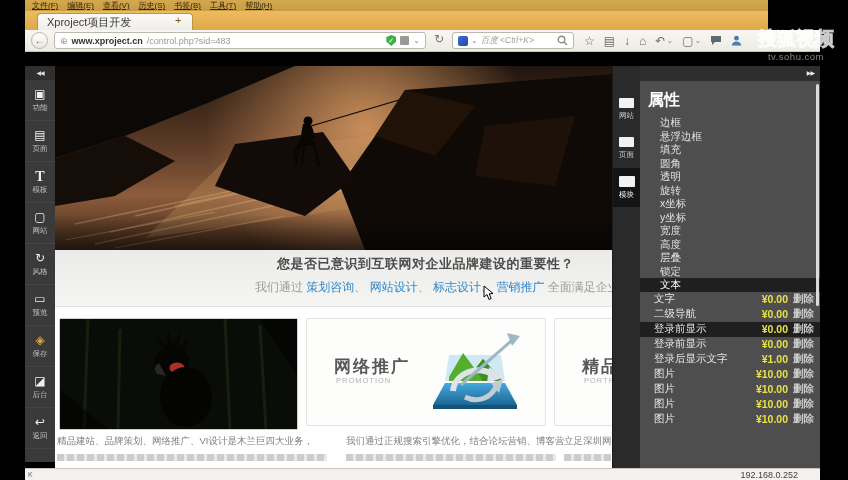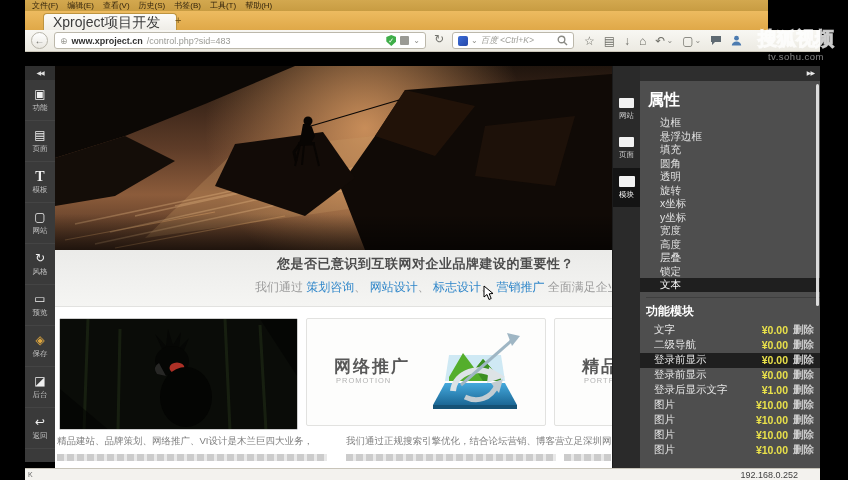--- a/index.html
+++ b/index.html
@@ -3,28 +3,28 @@
 <meta charset="utf-8">
 <style>
   html,body{margin:0;padding:0;background:#000;}
   *{box-sizing:border-box;}
   .stage{position:relative;width:848px;height:480px;background:#000;overflow:hidden;
          font-family:"Liberation Sans","DejaVu Sans",sans-serif;-webkit-font-smoothing:antialiased;}
 
   
   .menubar{position:absolute;left:25px;top:0;width:745px;height:11px;
     background:linear-gradient(#d3a84f,#c89c42);display:flex;align-items:center;gap:9px;
-    padding-left:7px;font-size:8px;color:#33240c;}
+    padding-left:7px;font-size:8px;color:#33240c;text-decoration:underline;}
   .menubar span{white-space:nowrap;}
   .topcap{position:absolute;left:768px;top:0;width:80px;height:30px;background:#000;}
   .tabbar{position:absolute;left:25px;top:11px;width:745px;height:19px;
     background:linear-gradient(#edbb60,#dfa848);}
-  .tab{position:absolute;left:18px;top:2px;width:134px;height:17px;border-radius:4px 4px 0 0;
+  .tab{position:absolute;left:12px;top:2px;width:156px;height:17px;border-radius:4px 4px 0 0;
     background:linear-gradient(#fcfbf8,#efede7);border:1px solid #bd9440;border-bottom:none;
-    font-size:14px;color:#3c3c3c;line-height:16px;padding-left:9px;white-space:nowrap;overflow:hidden;}
+    font-size:11px;color:#3c3c3c;line-height:16px;padding-left:9px;white-space:nowrap;overflow:hidden;}
   .newtab{position:absolute;left:150px;top:3px;font-size:11px;color:#7c5c1d;}
   .navbar{position:absolute;left:25px;top:30px;width:795px;height:22px;
     background:linear-gradient(#f8f7f3,#eceae2);border-bottom:1px solid #c9c5b8;
     display:flex;align-items:center;padding:0 6px;gap:6px;}
   .navbtn{width:17px;height:17px;border:1px solid #b7b4a9;border-radius:50%;
     background:linear-gradient(#fff,#e9e7e0);color:#6f6f69;font-size:10px;text-align:center;
     line-height:15px;flex:0 0 auto;}
   .reload{border:none;background:none;font-size:12px;width:14px;color:#74746e;}
   .urlfield{flex:0 0 372px;height:17px;background:#fff;border:1px solid #bcb8ab;border-radius:3px;
     display:flex;align-items:center;gap:4px;padding:0 5px;font-size:9px;color:#8a8a84;}
@@ -376,21 +376,20 @@
     <div class="prow">透明</div>
     <div class="prow">旋转</div>
     <div class="prow">x坐标</div>
     <div class="prow">y坐标</div>
     <div class="prow">宽度</div>
     <div class="prow">高度</div>
     <div class="prow">层叠</div>
     <div class="prow">锁定</div>
     <div class="prow sel">文本</div>
 
-    <div class="mtitle">功能模块</div>
     <div class="mrow">
       <span class="mname">文字</span>
       <span class="mprice">¥0.00</span>
       <span class="mact">删除</span>
     </div>
     <div class="mrow">
       <span class="mname">二级导航</span>
       <span class="mprice">¥0.00</span>
       <span class="mact">删除</span>
     </div>

